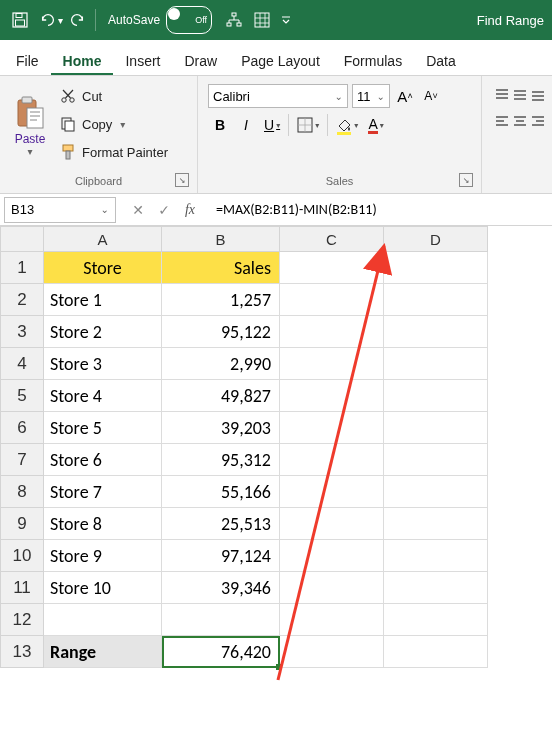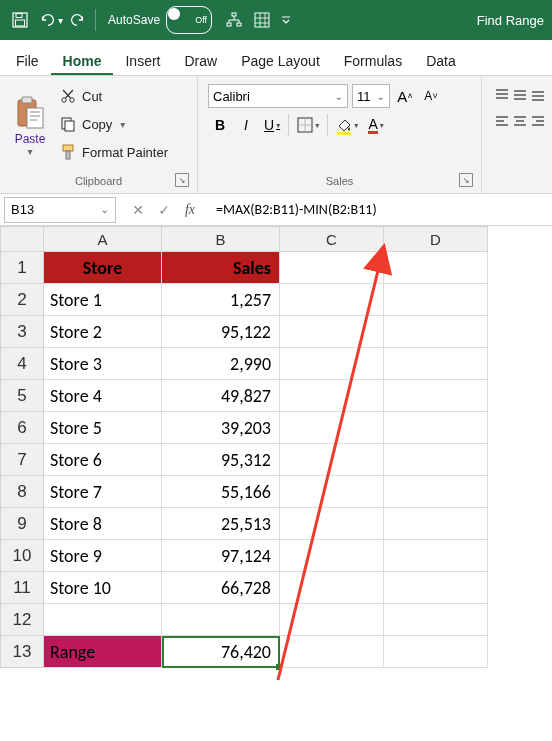--- a/index.html
+++ b/index.html
@@ -66,22 +66,22 @@
   .colhdr { border:1px solid #d4d4d4; border-left:none; background:#f0f0f0; display:flex; align-items:center; justify-content:center; font-size:15px; color:#333; height:26px;}
   .rowhdrs { position:absolute; left:0; top:26px; width:44px;}
   .rowhdr { border:1px solid #d4d4d4; border-top:none; background:#f0f0f0; display:flex; align-items:center; justify-content:center; font-size:17px; color:#333; height:32px;}
   .cells { position:absolute; left:44px; top:26px; }
   .cellrow { display:flex; }
   .cell { border:1px solid #dcdcdc; border-left:none; border-top:none; height:32px; display:flex; align-items:center; font-size:18px; font-family:"Calibri",Arial,sans-serif;}
   .cell.colA { width:118px; padding:0 6px;}
   .cell.colB { width:118px; padding:0 8px; justify-content:flex-end;}
   .cell.colC { width:104px;}
   .cell.colD { width:104px;}
-  .hdr-cell { font-weight:700; justify-content:center; background:#b91c1c;}
-  .range-label { font-weight:400; background:#be185d;}
+  .hdr-cell { font-weight:400; justify-content:center; background:#fde047;}
+  .range-label { font-weight:700; background:#e5e5e5;}
   .selcell { outline:2px solid #2e7d32; outline-offset:-2px; position:relative;}
   .selcell::after { content:""; position:absolute; right:-3px; bottom:-3px; width:6px; height:6px; background:#2e7d32;}
 
   
   .arrow-svg { position:absolute; left:0; top:0; pointer-events:none; }
 
   .chev-down { font-size:10px; color:#666; }
   .underline-accent { border-bottom:3px solid #d9362a; padding-bottom:0; line-height:1;}
   .fill-accent { display:inline-block; width:14px; height:3px; background:#ffeb3b; position:absolute; bottom:3px; left:5px;}
 </style>
@@ -386,21 +386,21 @@
         <div class="cell colD"></div>
       </div>
       <div class="cellrow">
         <div class="cell colA">Store 9</div>
         <div class="cell colB">97,124</div>
         <div class="cell colC"></div>
         <div class="cell colD"></div>
       </div>
       <div class="cellrow">
         <div class="cell colA">Store 10</div>
-        <div class="cell colB">66,728</div>
+        <div class="cell colB">39,346</div>
         <div class="cell colC"></div>
         <div class="cell colD"></div>
       </div>
       <div class="cellrow">
         <div class="cell colA"></div>
         <div class="cell colB"></div>
         <div class="cell colC"></div>
         <div class="cell colD"></div>
       </div>
       <div class="cellrow">

